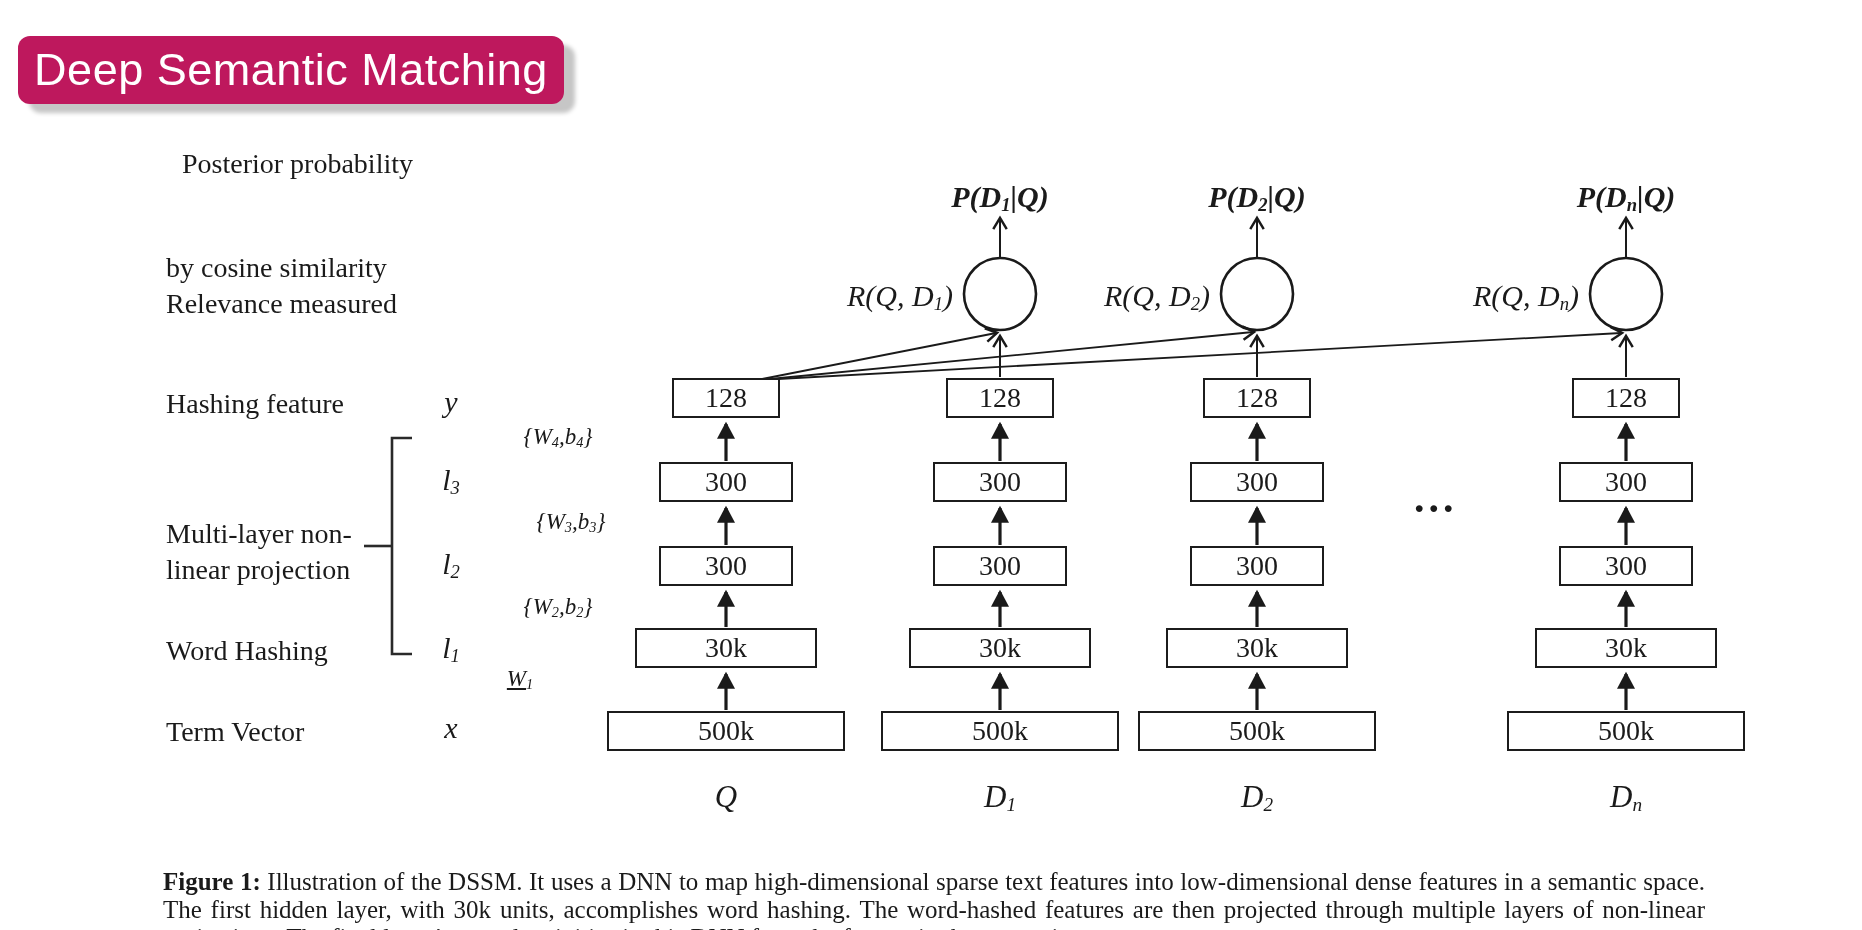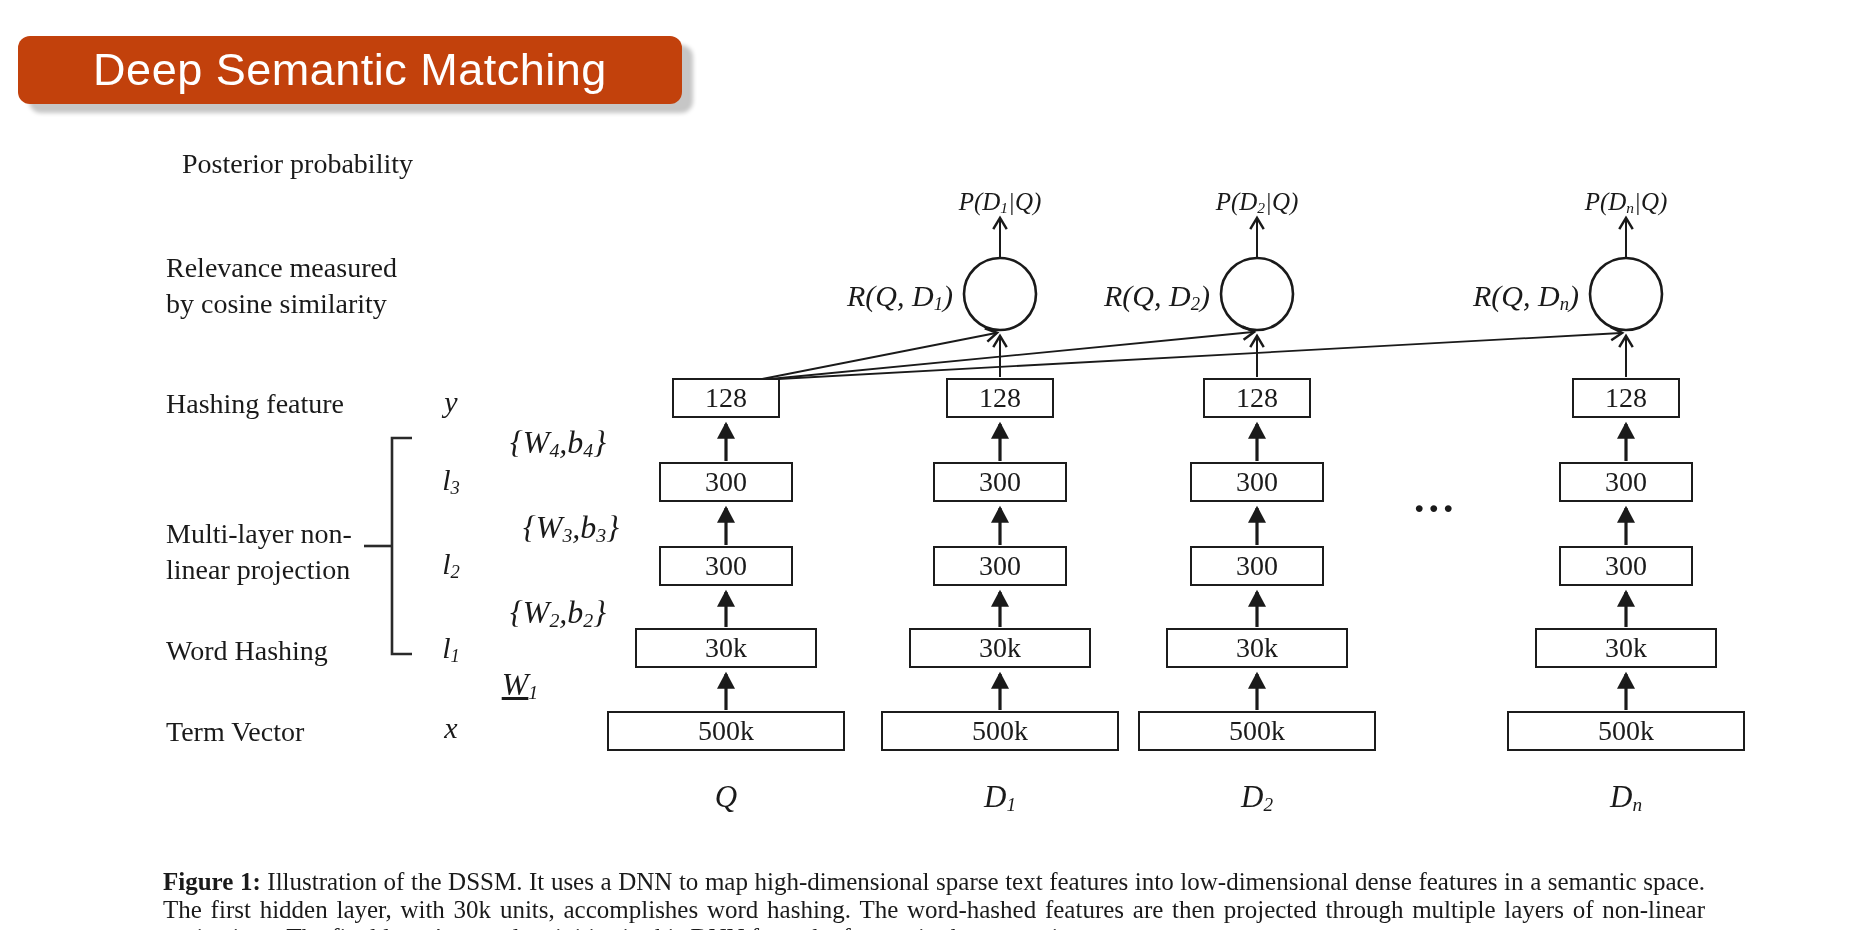--- a/index.html
+++ b/index.html
@@ -1,28 +1,28 @@
 <!DOCTYPE html>
 <html><head>
 <meta charset="utf-8">
 <style>
   html,body{margin:0;padding:0;background:#ffffff;}
   .stage{position:relative;width:1862px;height:930px;background:#ffffff;overflow:hidden;
          font-family:"Liberation Serif", serif;color:#1a1a1a;}
   .wires{position:absolute;left:0;top:0;}
-  .badge{position:absolute;left:18px;top:36px;width:664px;height:68px;background:#c2410c;
+  .badge{position:absolute;left:18px;top:36px;width:546px;height:68px;background:#be185d;
          border-radius:12px;box-shadow:11px 9px 4px #c6c6c6;display:flex;align-items:center;justify-content:center;}
   .badge span{font-family:"Liberation Sans", sans-serif;font-size:45px;color:#ffffff;letter-spacing:0.5px;}
   .rowlabel{position:absolute;font-size:28px;line-height:36px;white-space:nowrap;}
   .sub{font-size:62%;vertical-align:-0.22em;font-style:italic;}
   .sym{position:absolute;font-size:30px;font-style:italic;transform:translateX(-50%);white-space:nowrap;}
-  .wlabel{position:absolute;font-size:32px;font-style:italic;transform:translateX(-50%);white-space:nowrap;}
+  .wlabel{position:absolute;font-size:23px;font-style:italic;transform:translateX(-50%);white-space:nowrap;}
   .nbox{position:absolute;height:40px;border:2.6px solid #1c1c1c;box-sizing:border-box;background:#ffffff;
         display:flex;align-items:center;justify-content:center;font-size:28px;}
-  .plabel{position:absolute;top:188px;font-size:25px;font-style:italic;transform:translateX(-50%);white-space:nowrap;}
+  .plabel{position:absolute;top:180px;font-size:30px;font-style:italic;transform:translateX(-50%);white-space:nowrap;font-weight:bold;}
   .rlabel{position:absolute;top:279px;font-size:30px;font-style:italic;text-align:right;white-space:nowrap;}
   .collabel{position:absolute;top:779px;font-size:31px;font-style:italic;transform:translateX(-50%);white-space:nowrap;}
   .dots{position:absolute;left:1414px;top:474px;font-size:42px;font-weight:bold;letter-spacing:4px;}
   .caption{position:absolute;left:163px;top:843px;width:1542px;font-size:25px;line-height:28px;
            text-align:justify;text-align-last:left;}
   .caption b{font-weight:bold;}
 </style>
 </head>
 <body>
 
@@ -79,22 +79,22 @@
   </svg>
 
   <div class="badge">
     <span>Deep Semantic Matching</span>
   </div>
 
   <div class="rowlabel" style="left:166px;top:146px;margin-left:16px;">
     <div>Posterior probability</div>
   </div>
   <div class="rowlabel" style="left:166px;top:250px;">
+    <div>by cosine similarity</div>
     <div>Relevance measured</div>
-    <div>by cosine similarity</div>
   </div>
   <div class="rowlabel" style="left:166px;top:386px;">
     <div>Hashing feature</div>
   </div>
   <div class="rowlabel" style="left:166px;top:516px;">
     <div>Multi-layer non-</div>
     <div>linear projection</div>
   </div>
   <div class="rowlabel" style="left:166px;top:633px;">
     <div>Word Hashing</div>

